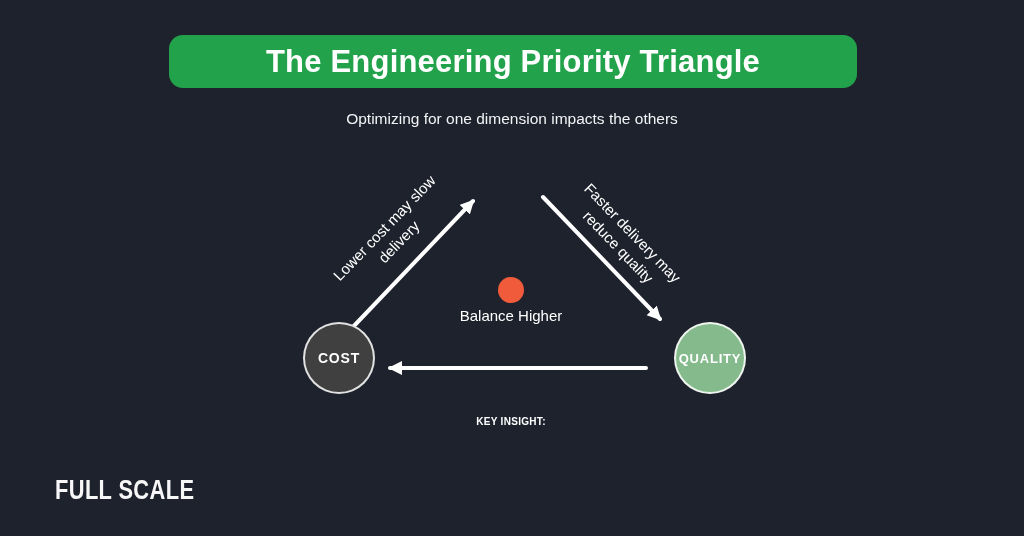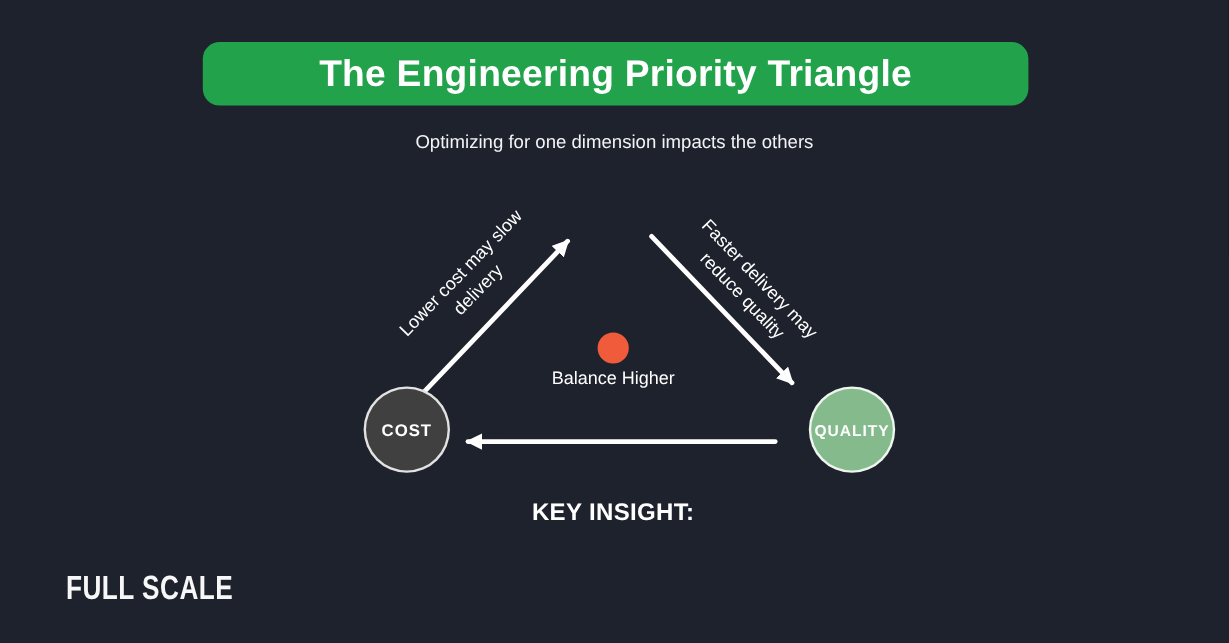--- a/index.html
+++ b/index.html
@@ -39,21 +39,21 @@
     font-size:15px;color:#ffffff;
   }
   .edge-label{
     position:absolute;text-align:center;font-size:15px;color:#ffffff;line-height:1.35;
   }
   .edge-left{left:318px;top:215px;width:148px;transform:rotate(-46deg);}
   .edge-right{left:541px;top:220px;width:168px;transform:rotate(46deg);}
   .edge-bottom{left:341px;top:377px;width:340px;}
   .insight-heading{
     position:absolute;left:311px;top:416px;width:400px;text-align:center;
-    font-size:20px;font-weight:800;letter-spacing:0.3px;color:#ffffff;
+    font-size:10px;font-weight:800;letter-spacing:0.3px;color:#ffffff;
   }
   .insight-text{
     position:absolute;left:292px;top:438px;width:440px;text-align:center;
     font-size:15.5px;line-height:1.4;color:#ffffff;
   }
   .brand{
     position:absolute;left:55px;top:474px;
     font-size:28px;font-weight:900;color:#f7f7f7;white-space:nowrap;
     transform:scaleX(0.78);transform-origin:left center;letter-spacing:0.5px;
   }

